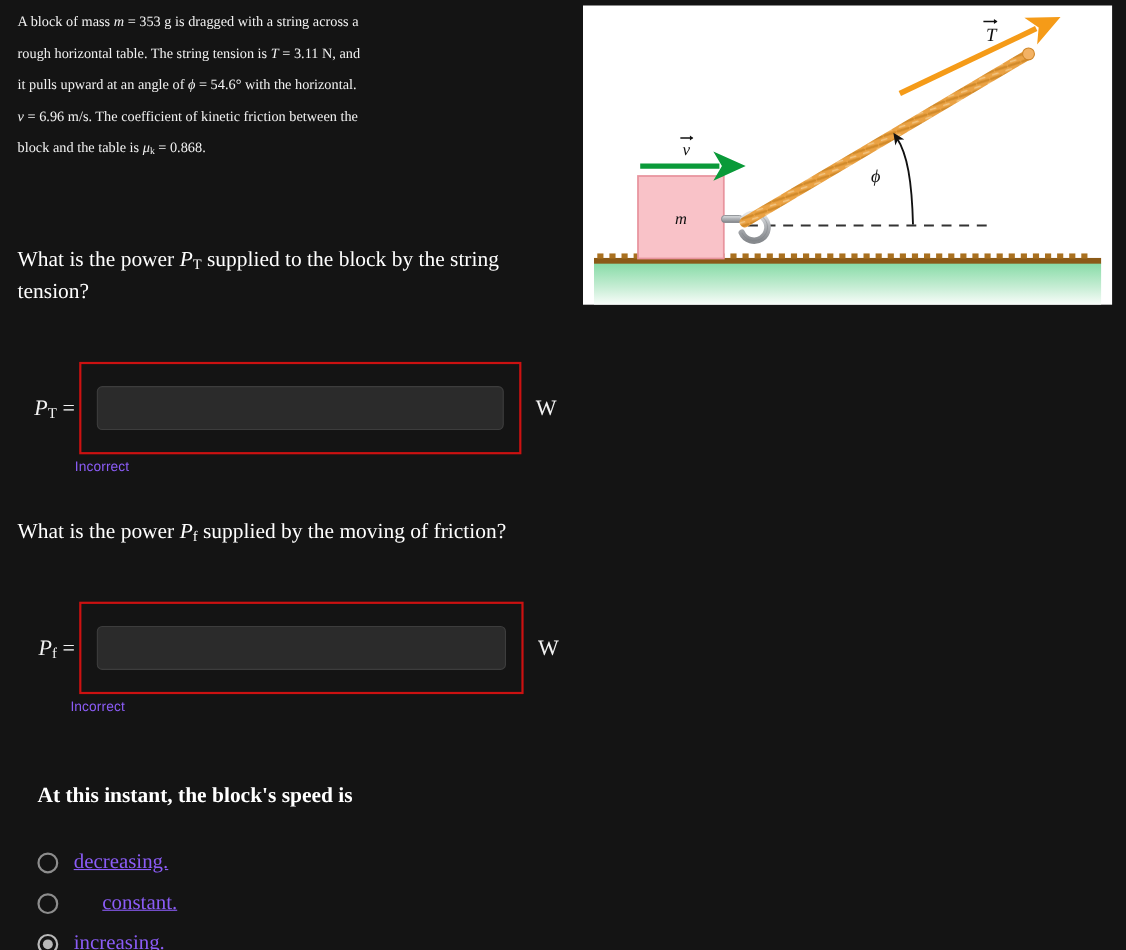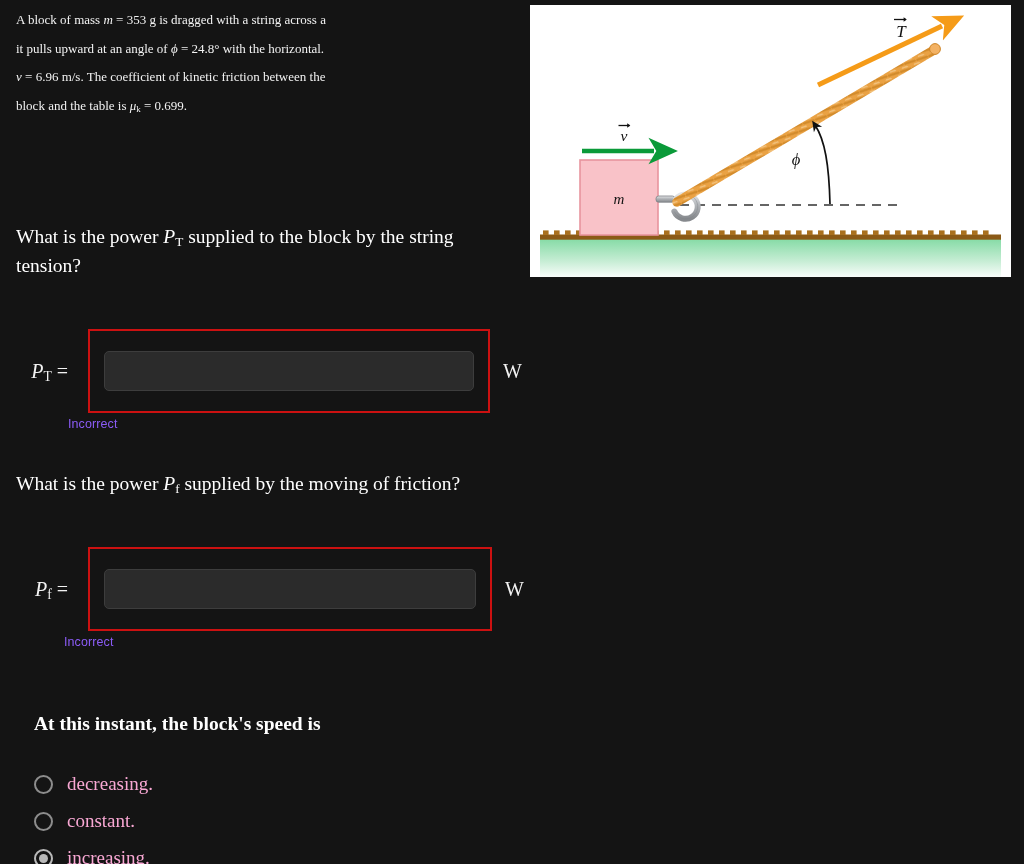--- a/index.html
+++ b/index.html
@@ -53,21 +53,21 @@
     display: flex;
     align-items: center;
   }
   #answer-row-1 { left: 16px; top: 329px; }
   #answer-row-2 { left: 16px; top: 547px; }
 
   .answer-label {
     font-size: 20px;
     width: 52px;
     text-align: right;
-    padding-right: 20px;
+    padding-right: 4px;
     white-space: nowrap;
   }
   .answer-box {
     border: 2px solid #cc1111;
     background: #141414;
     padding: 22px 14px;
     width: 370px;
     box-sizing: border-box;
     position: relative;
   }
@@ -107,21 +107,21 @@
 
   
   .choice-row {
     position: absolute;
     left: 34px;
     display: flex;
     align-items: center;
     font-size: 19px;
   }
   #choice-0 { top: 773px; }
-  #choice-1 { top: 810px; }
+  #choice-1 { top: 810px; gap: 26px; }
   #choice-2 { top: 847px; }
 
   .radio {
     width: 19px;
     height: 19px;
     border-radius: 50%;
     border: 2px solid #8d8d8d;
     box-sizing: border-box;
     margin-right: 14px;
     flex: 0 0 auto;
@@ -130,21 +130,21 @@
   }
   .radio.checked { border-color: #b9b9b9; }
   .radio.checked::after {
     content: "";
     position: absolute;
     left: 3px; top: 3px;
     width: 9px; height: 9px;
     border-radius: 50%;
     background: #b9b9b9;
   }
-  .choice-label { color: #f9a8d4; }
+  .choice-label { color: #8b5cf6; text-decoration: underline; }
 
   
   #diagram-panel {
     position: absolute;
     left: 530px;
     top: 5px;
     width: 481px;
     height: 272px;
     background: #ffffff;
     overflow: hidden;
@@ -152,27 +152,30 @@
   #diagram-svg { display: block; width: 481px; height: 272px; }
 </style>
 </head>
 <body>
 
 <div id="problem-statement">
   <div class="ln">
     A block of mass <span class="mi">m</span> <span class="op">=</span> <span>353 g</span> is dragged with a string across a
   </div>
   <div class="ln">
-    it pulls upward at an angle of <span class="mi">ϕ</span> <span class="op">=</span> <span>24.8°</span> with the horizontal.
+    rough horizontal table. The string tension is <span class="mi">T</span> <span class="op">=</span> <span>3.11 N</span>, and
+  </div>
+  <div class="ln">
+    it pulls upward at an angle of <span class="mi">ϕ</span> <span class="op">=</span> <span>54.6°</span> with the horizontal.
   </div>
   <div class="ln">
     <span class="mi">v</span> <span class="op">=</span> <span>6.96 m/s</span>. The coefficient of kinetic friction between the
   </div>
   <div class="ln">
-    block and the table is <span class="mi">μ</span><sub class="sb">k</sub> <span class="op">=</span> <span>0.699</span>.
+    block and the table is <span class="mi">μ</span><sub class="sb">k</sub> <span class="op">=</span> <span>0.868</span>.
   </div>
 </div>
 
 <div class="q-prompt" id="question-1-prompt">
   <span>What is the power </span><span class="mi">P</span><sub class="sb">T</sub><span> supplied to the block by the string tension?</span>
 </div>
 
 <div class="answer-row" id="answer-row-1">
   <div class="answer-label">
     <span class="mi">P</span><sub class="sb">T</sub> <span class="op">=</span>

